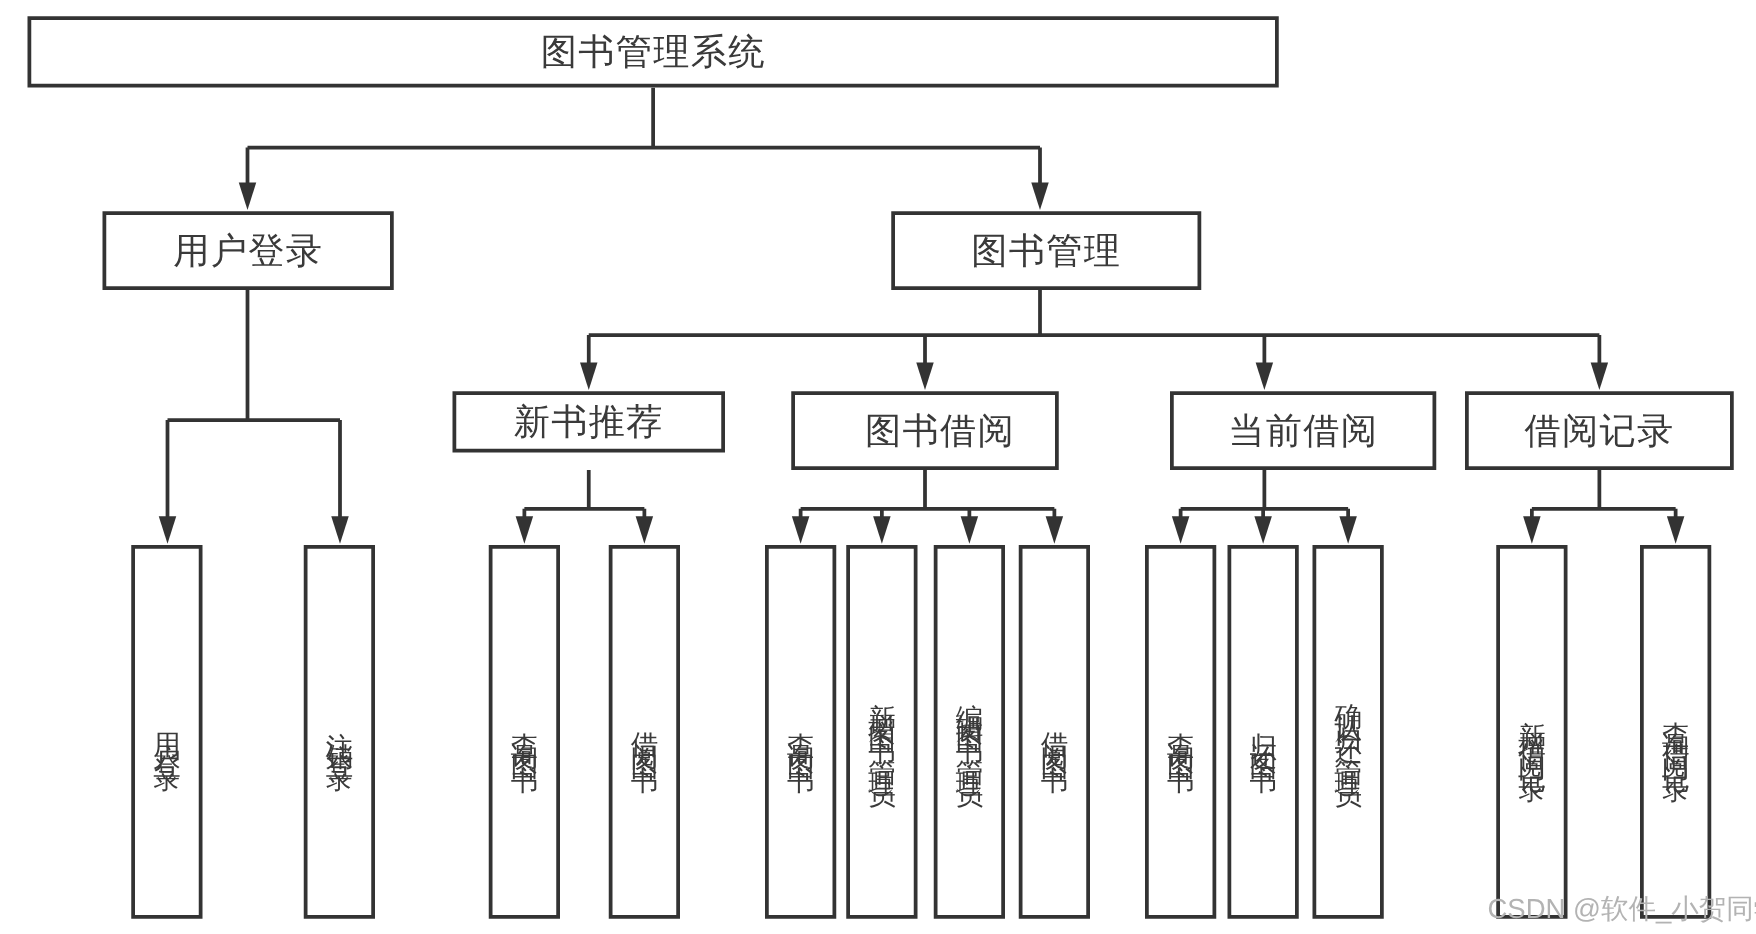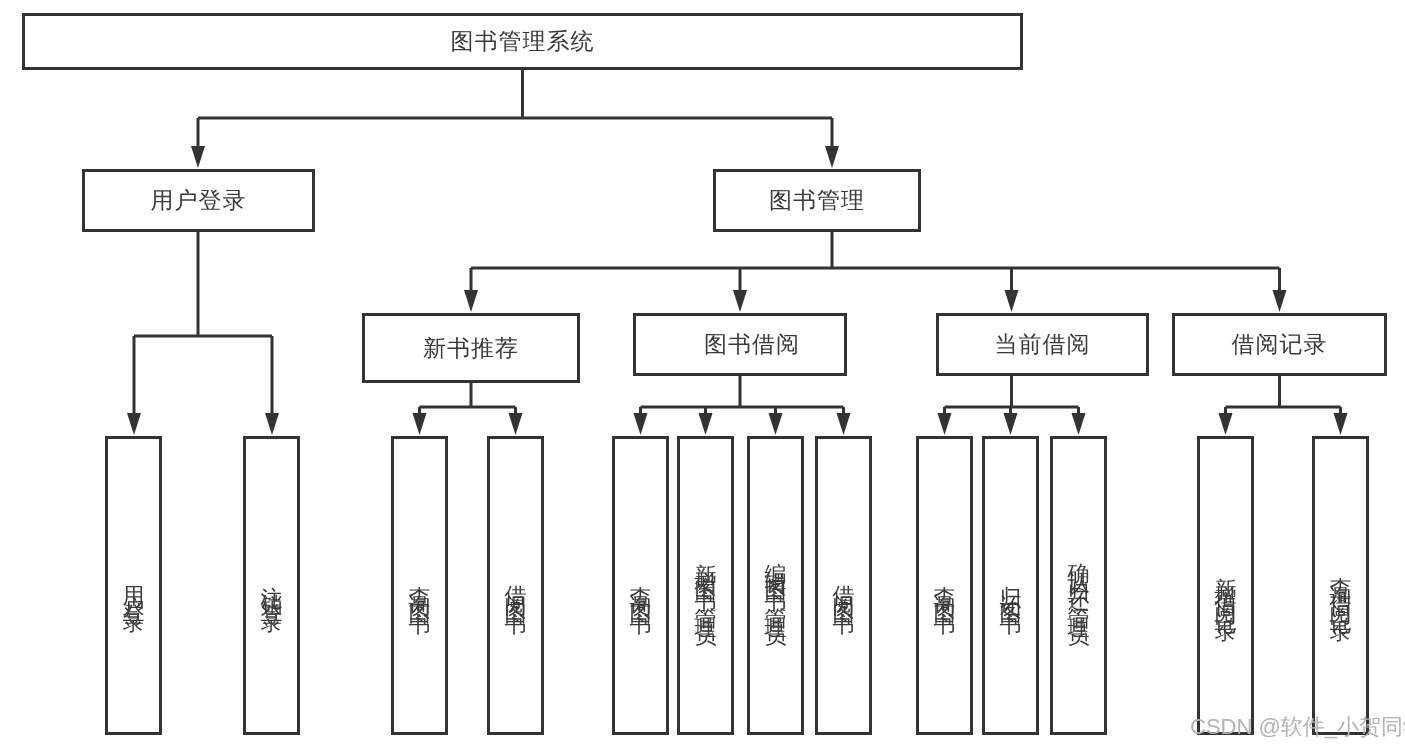--- a/index.html
+++ b/index.html
@@ -22,21 +22,21 @@
   }
   .wires path{stroke:var(--line);stroke-width:3;fill:none;}
   .wires polygon{fill:var(--line);stroke:none;}
   .node{
     position:absolute;
     border:3px solid var(--line);
     background:var(--bg);
     display:flex;align-items:center;justify-content:center;
     color:var(--text);
   }
-  .hnode{font-size:23px;letter-spacing:1px;}
+  .hnode{font-size:29px;letter-spacing:1px;}
   .vnode{
     font-size:22px;
     writing-mode:vertical-rl;
     text-orientation:mixed;
     letter-spacing:9px;
     line-height:1;
     text-align:center;
   }
   .watermark{
     position:absolute;
@@ -91,25 +91,25 @@
     </g>
   </svg>
 
   <div class="node hnode" style="left:22px;top:13px;width:1001px;height:57px;">
     <span>图书管理系统</span>
   </div>
 
   <div class="node hnode" style="left:82px;top:169px;width:233px;height:63px;">
     <span>用户登录</span>
   </div>
-  <div class="node hnode" style="left:713px;top:169px;width:208px;height:63px;">
+  <div class="node hnode" style="left:713px;top:169px;width:248px;height:63px;">
     <span>图书管理</span>
   </div>
 
-  <div class="node hnode" style="left:362px;top:313px;width:218px;height:70px;">
+  <div class="node hnode" style="left:362px;top:313px;width:218px;height:49px;">
     <span>新书推荐</span>
   </div>
   <div class="node hnode" style="left:633px;top:313px;width:214px;height:63px;padding-left:24px;">
     <span>图书借阅</span>
   </div>
   <div class="node hnode" style="left:936px;top:313px;width:213px;height:63px;">
     <span>当前借阅</span>
   </div>
   <div class="node hnode" style="left:1172px;top:313px;width:215px;height:63px;">
     <span>借阅记录</span>

